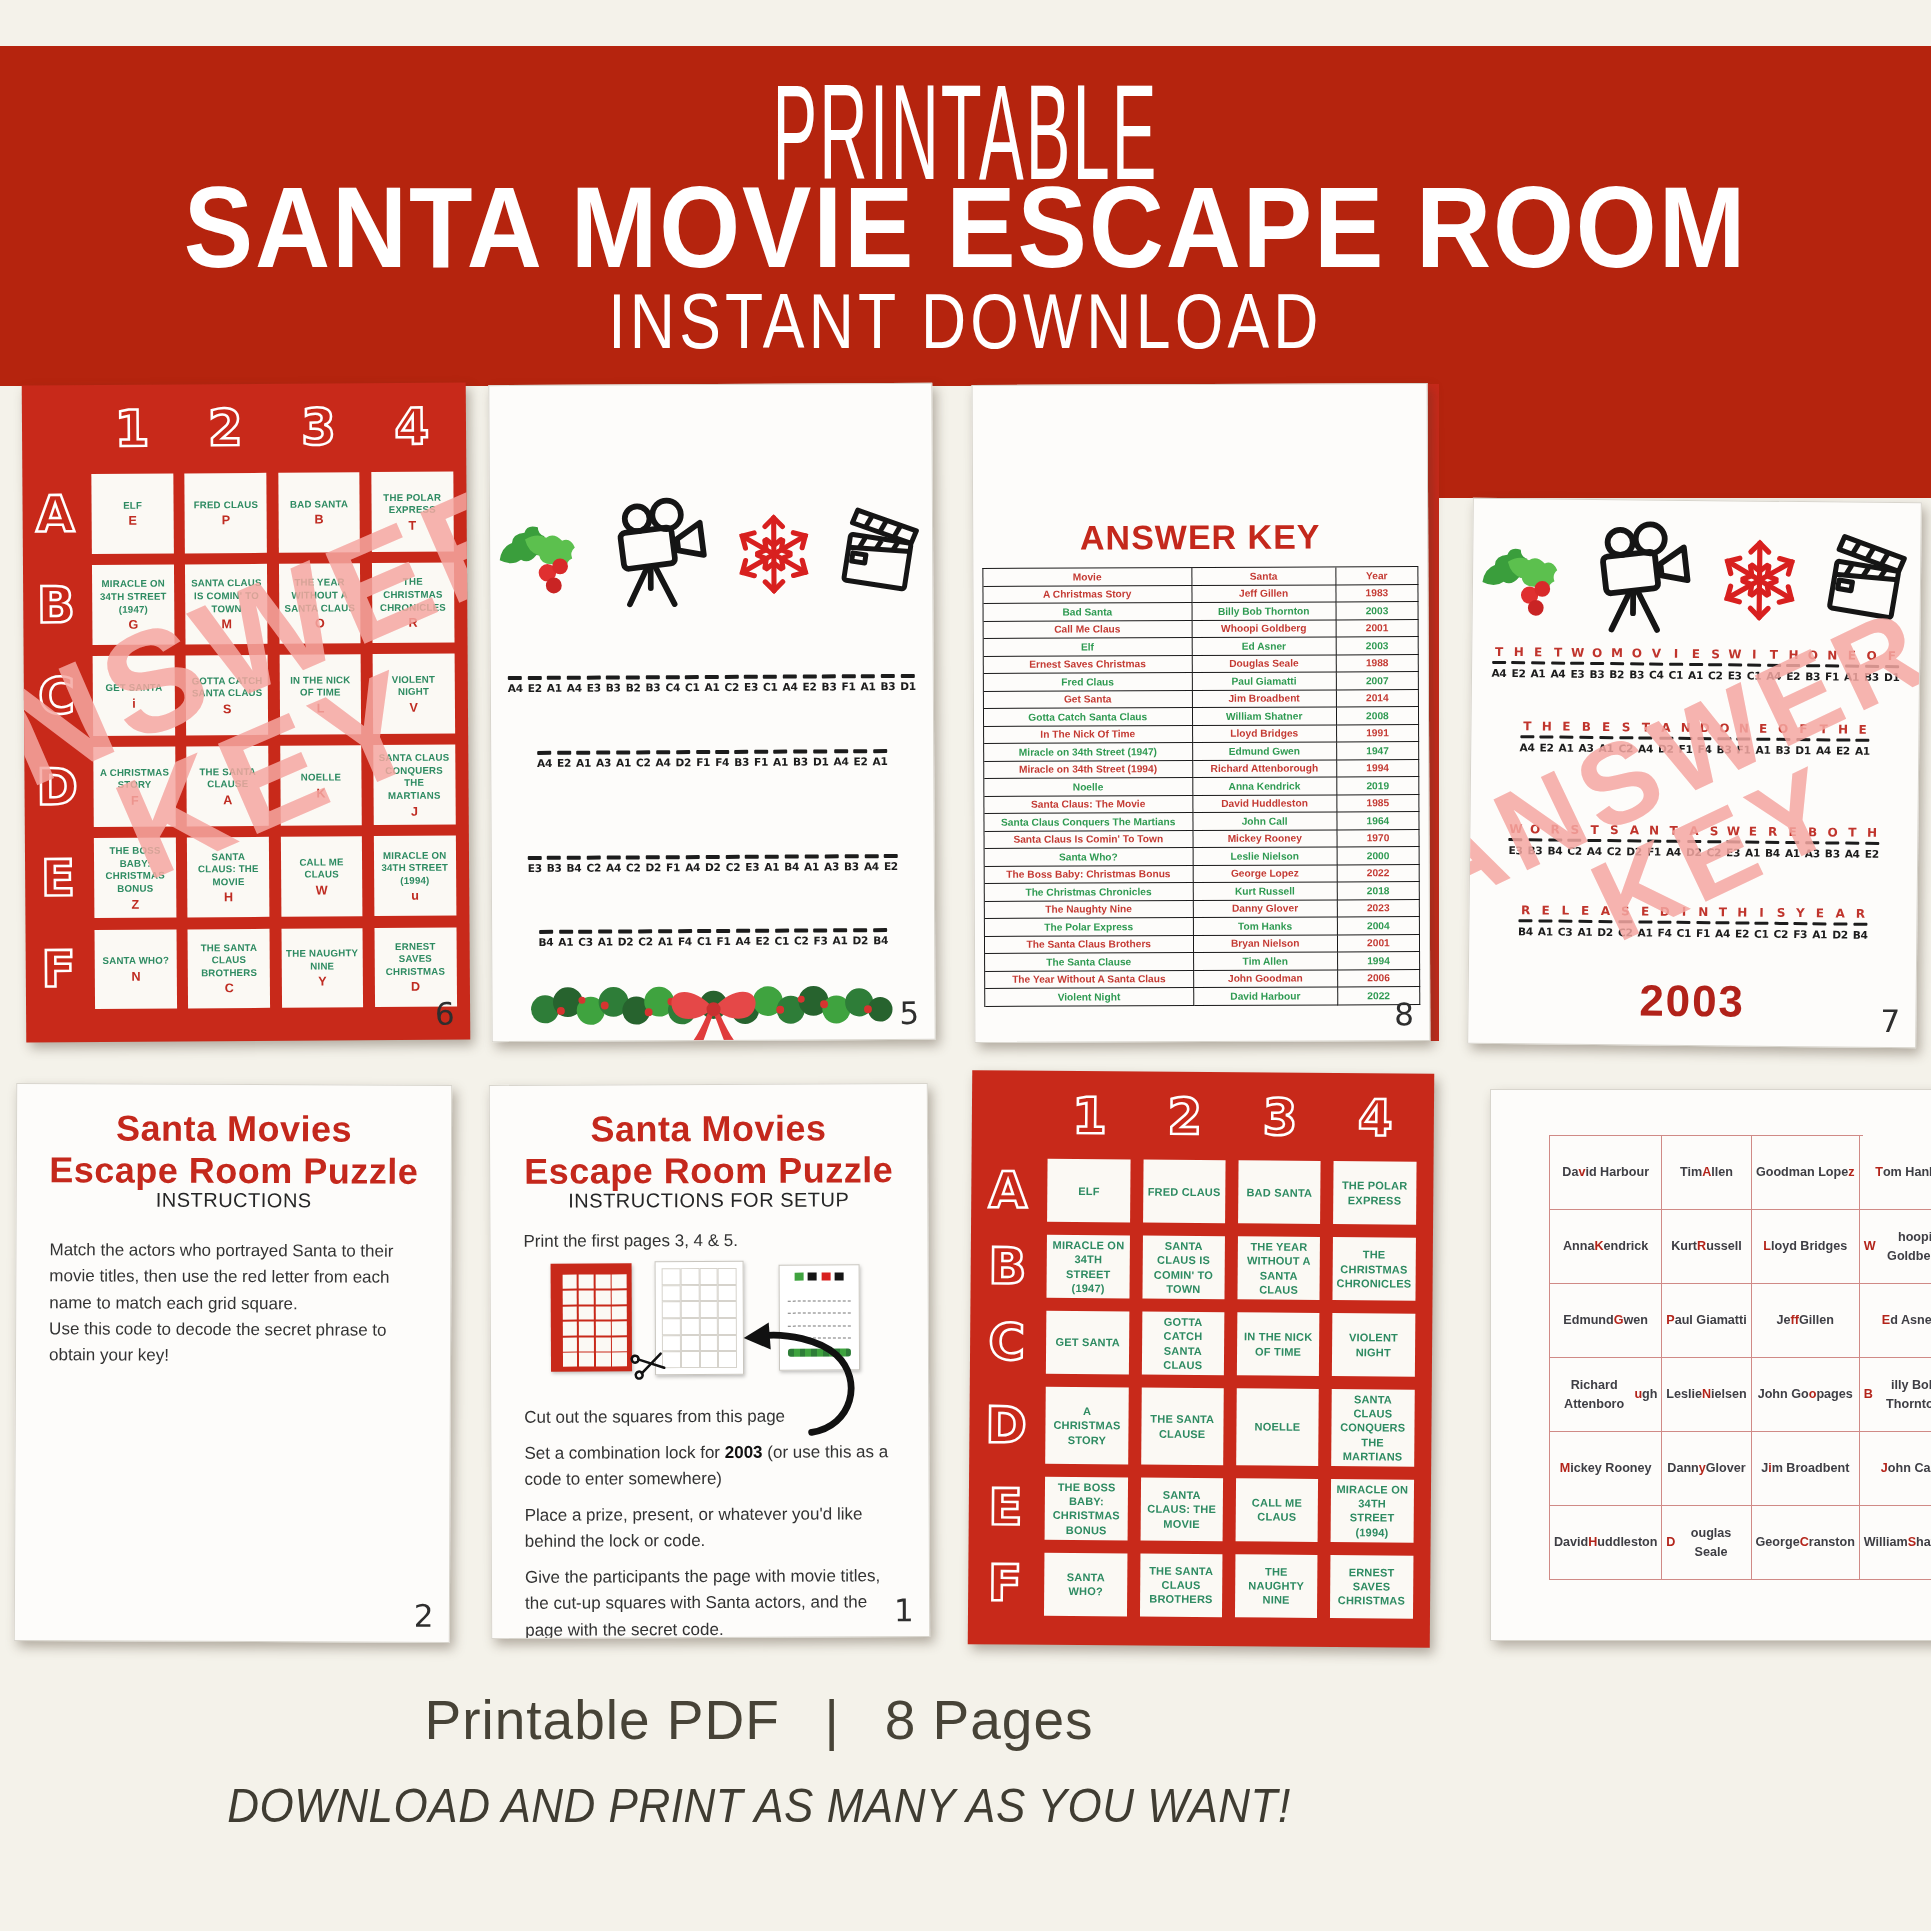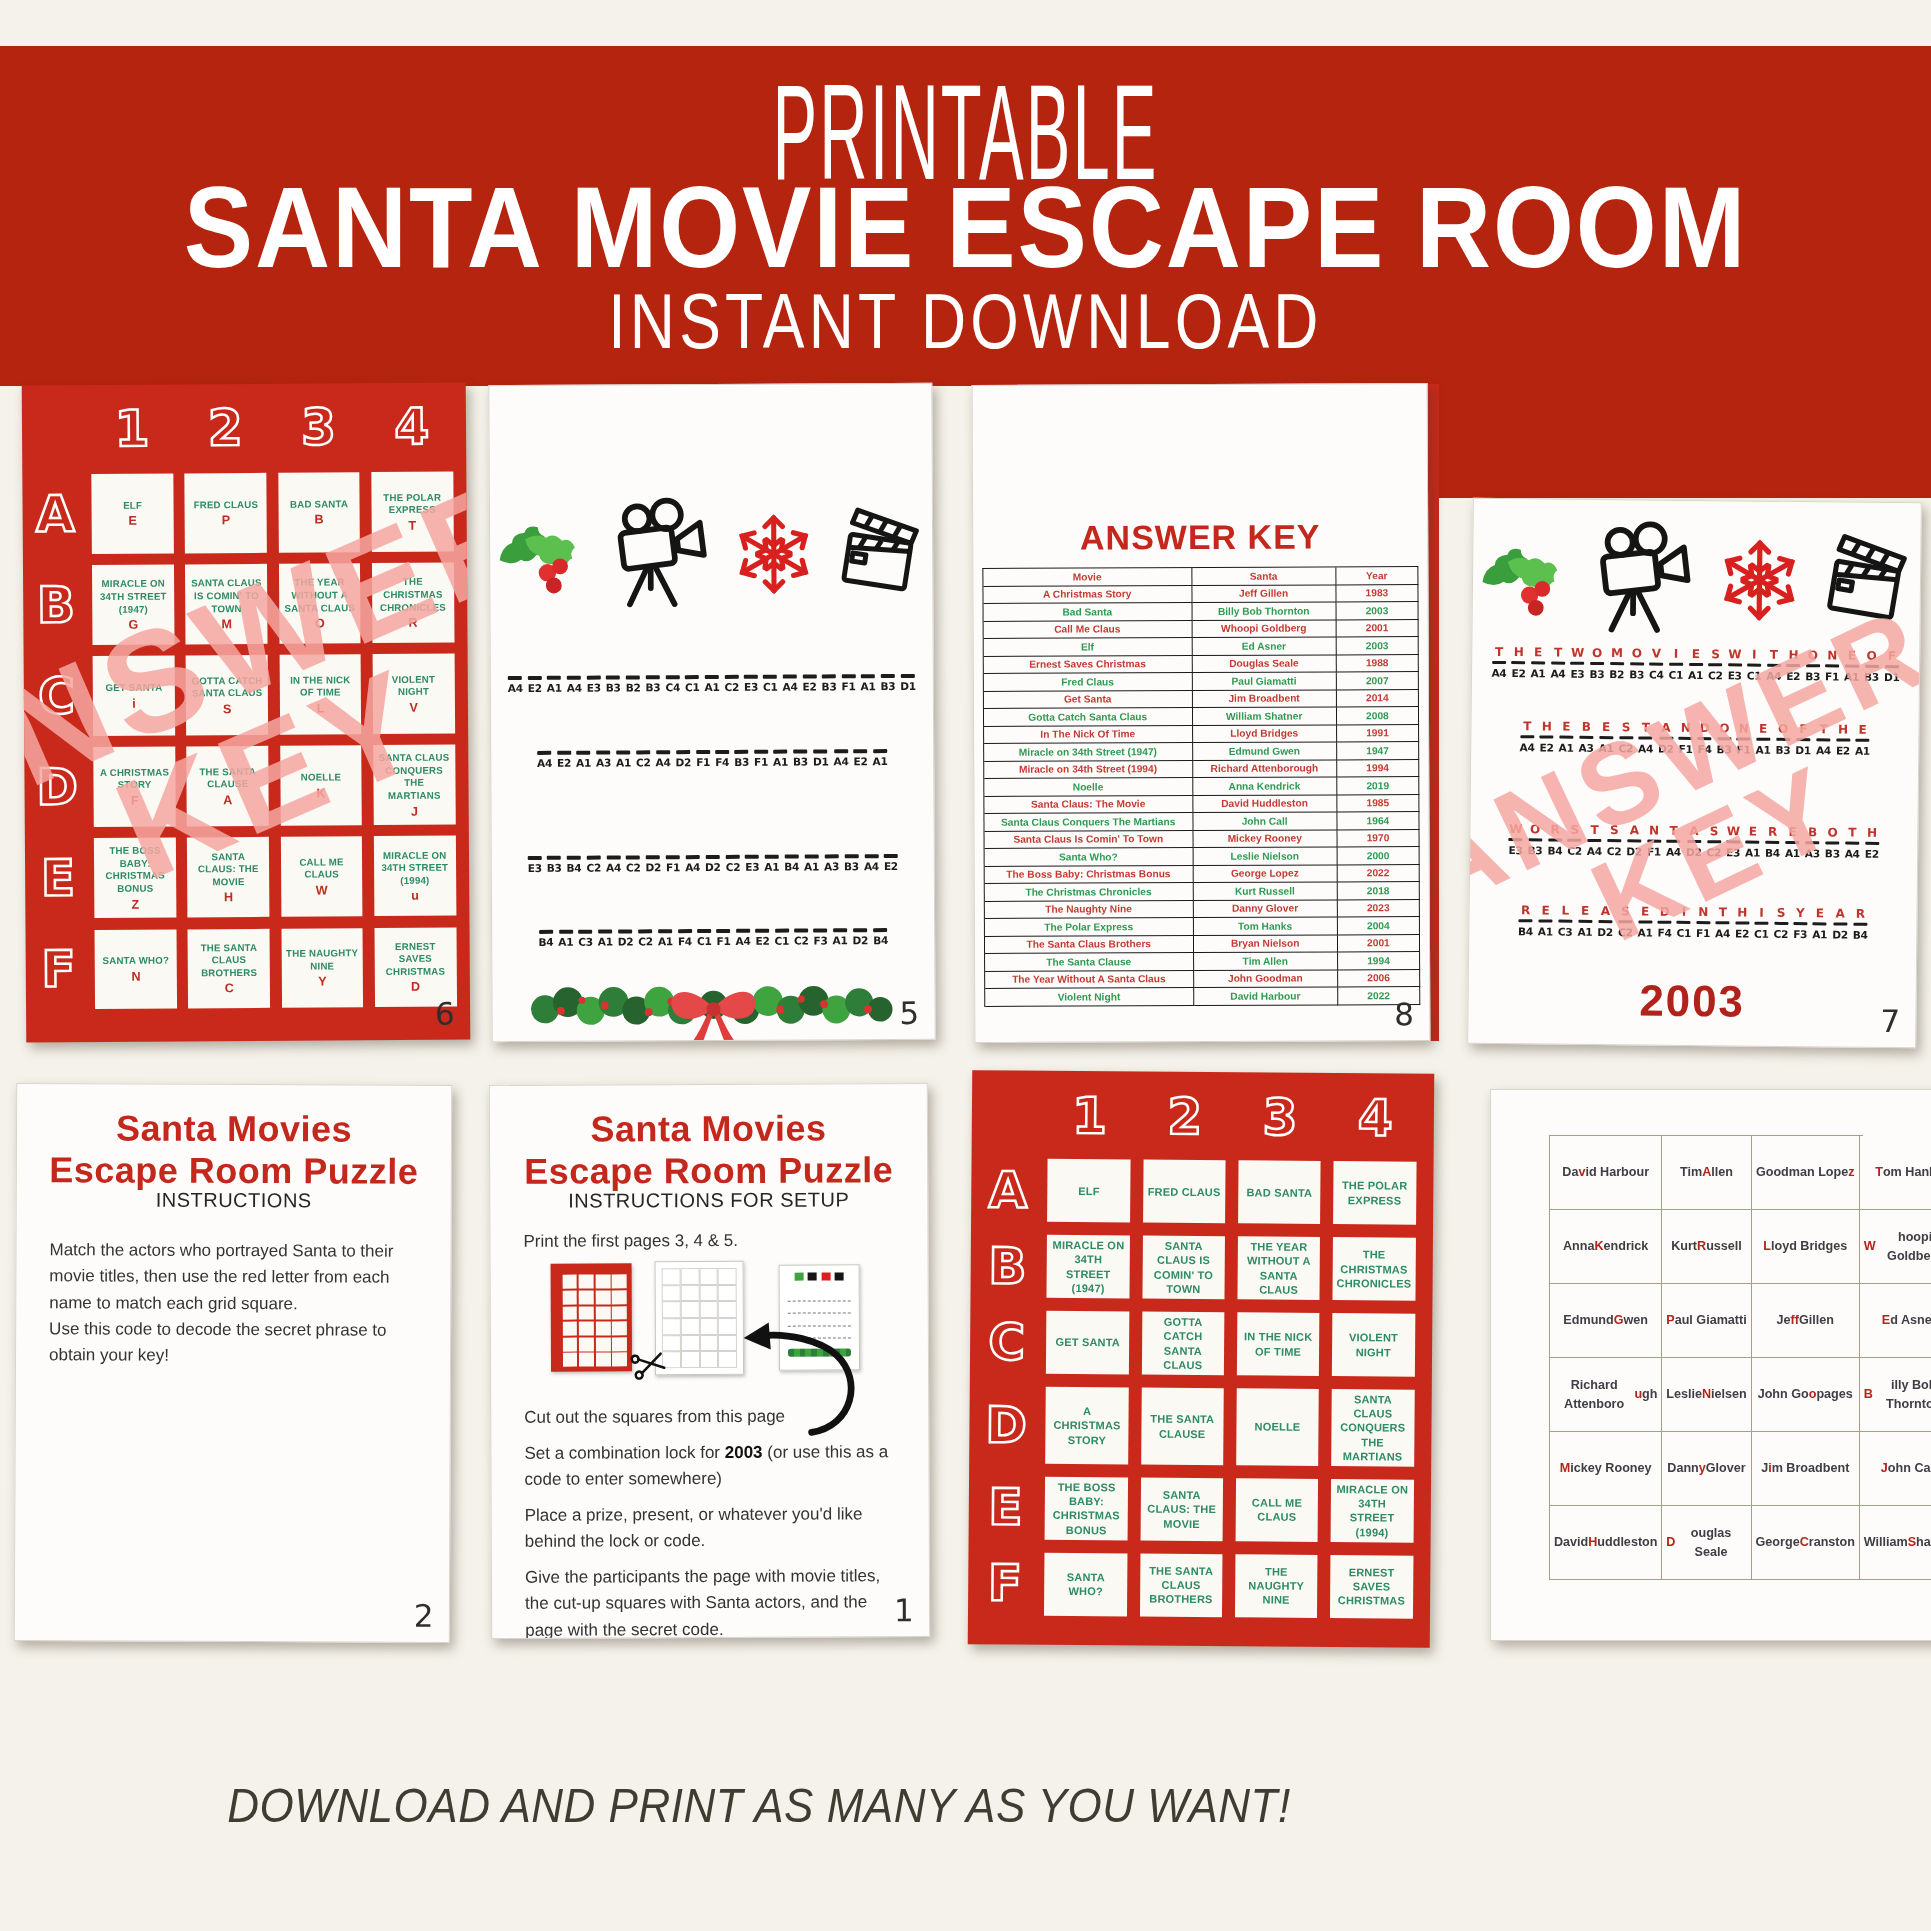--- a/index.html
+++ b/index.html
@@ -1502,15 +1502,16 @@
         </div>
         <div class="actor">
           <span>William </span>
           <span class="rl">S</span>
           <span>hatner</span>
         </div>
       </div>
     <div class="pagenum">4</div>
   </div>
 
+  <div class="footer-line footer-1">Printable PDF  |  8 Pages</div>
   <div class="footer-line footer-2">DOWNLOAD AND PRINT AS MANY AS YOU WANT!</div>
 </div>
 
 
 </body></html>

